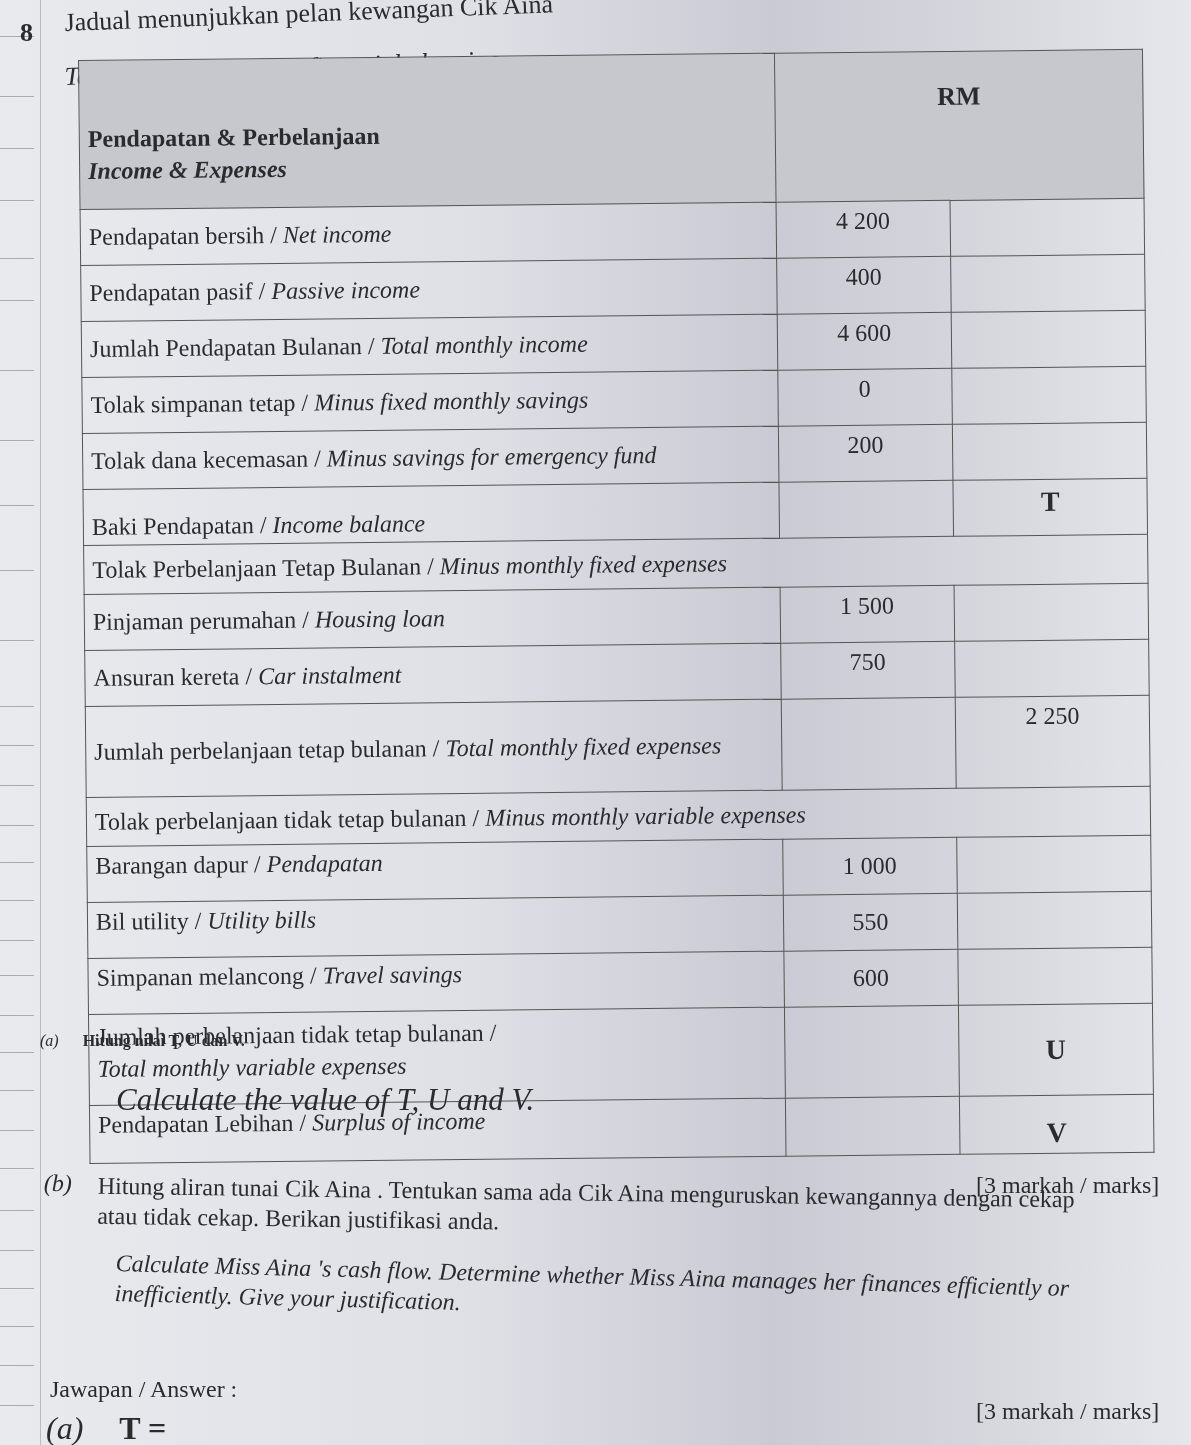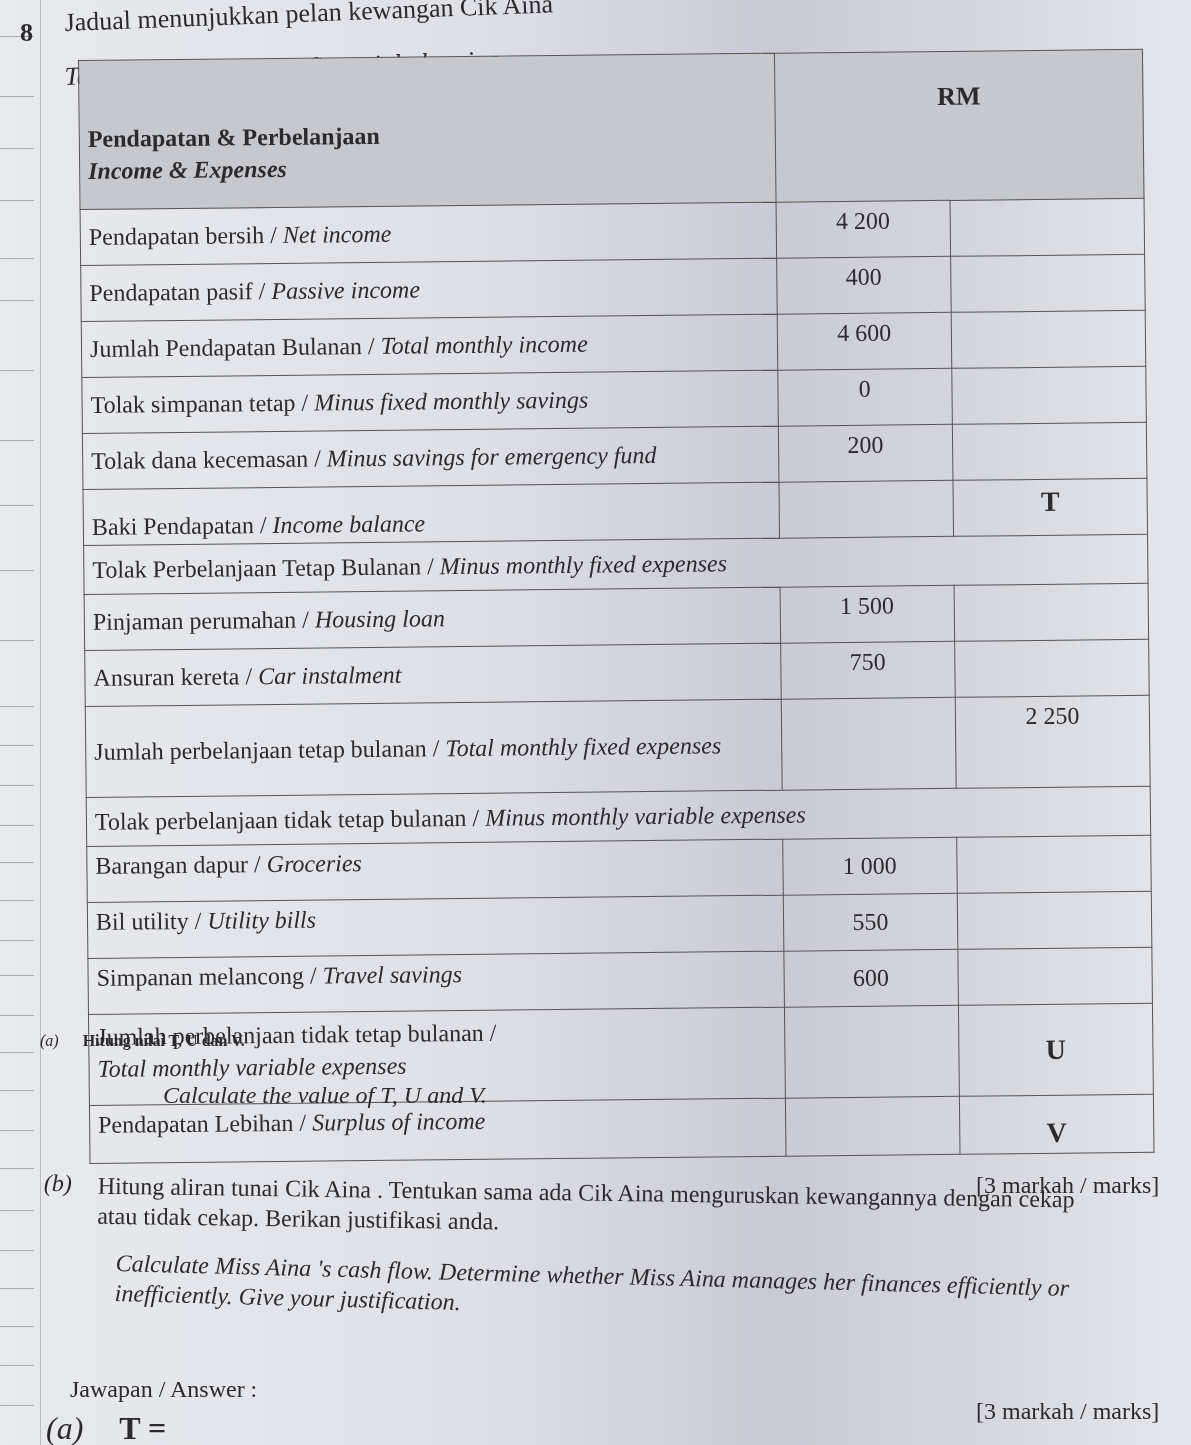--- a/index.html
+++ b/index.html
@@ -26,25 +26,25 @@
   .c3{width:180px;text-align:center;}
   tr.r td{height:49px;}
   tr.r2 td{height:84px;}
   .ital{font-style:italic;}
   .sec td{height:48px;}
   .top{vertical-align:top;padding-top:6px;}
   .letter{font-weight:bold;font-size:28px;}
 
   .qa{position:absolute;left:40px;top:1032px;font-size:16px;}
   .qa .lab{font-style:italic;}
-  .qa-en{position:absolute;left:116px;top:1082px;font-size:24px;font-style:italic;margin-left:47px;}
+  .qa-en{position:absolute;left:116px;top:1082px;font-size:31px;font-style:italic;}
   .marks{position:absolute;font-size:24px;margin-left:36px;}
   .qb{position:absolute;left:44px;top:1168px;font-size:24px;width:1080px;line-height:30px;transform:rotate(0.8deg);transform-origin:left top;}
   .qb-en{position:absolute;left:116px;top:1248px;font-size:24px;font-style:italic;width:1000px;line-height:30px;transform:rotate(1.5deg);transform-origin:left top;}
-  .answer{position:absolute;left:50px;top:1376px;font-size:24px;margin-left:20px;}
+  .answer{position:absolute;left:50px;top:1376px;font-size:24px;}
   .ans-a{position:absolute;left:46px;top:1410px;font-size:32px;}
 </style>
 </head>
 <body>
 
 <div class="page">
   <div class="margin-ticks">
     <span style="top:36px"></span>
       <span style="top:96px"></span>
       <span style="top:148px"></span>
@@ -139,21 +139,21 @@
       <tr class="r2">
         <td class="c1" style="line-height:38px;"><span>Jumlah perbelanjaan tetap bulanan / </span><span class="ital">Total monthly fixed expenses</span></td>
         <td class="c2"></td>
         <td class="c3 top">2 250</td>
       </tr>
 
       <tr class="sec">
         <td colspan="3"><span>Tolak perbelanjaan tidak tetap bulanan / </span><span class="ital">Minus monthly variable expenses</span></td>
       </tr>
       <tr class="r">
-        <td class="c1 top"><span>Barangan dapur / </span><span class="ital">Groceries</span></td>
+        <td class="c1 top"><span>Barangan dapur / </span><span class="ital">Pendapatan</span></td>
         <td class="c2">1 000</td>
         <td class="c3"></td>
       </tr>
       <tr class="r">
         <td class="c1 top"><span>Bil utility / </span><span class="ital">Utility bills</span></td>
         <td class="c2">550</td>
         <td class="c3"></td>
       </tr>
       <tr class="r">
         <td class="c1 top"><span>Simpanan melancong / </span><span class="ital">Travel savings</span></td>

